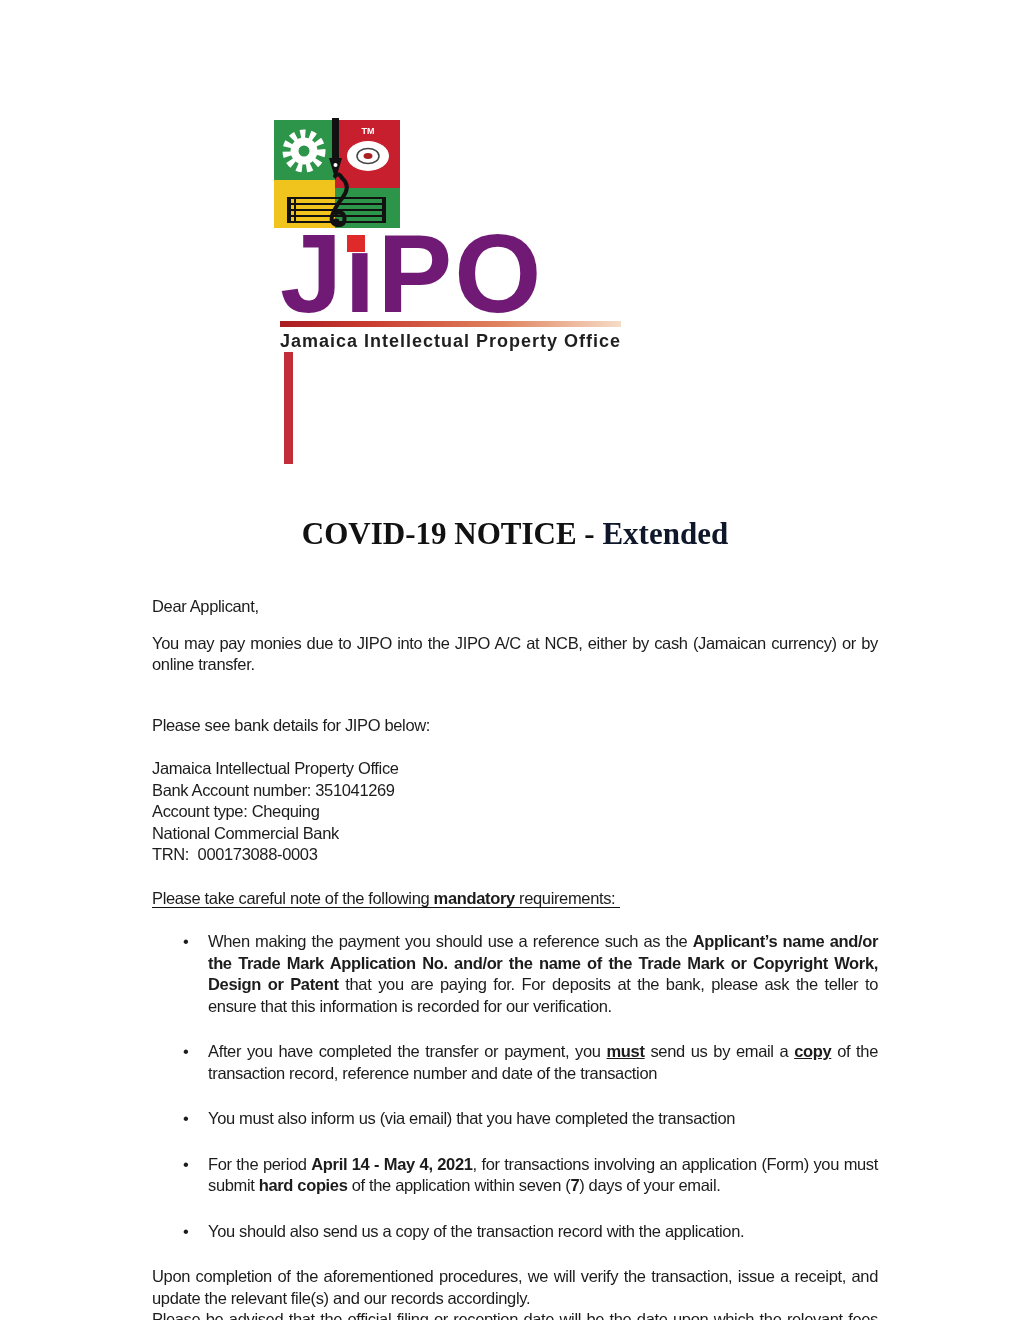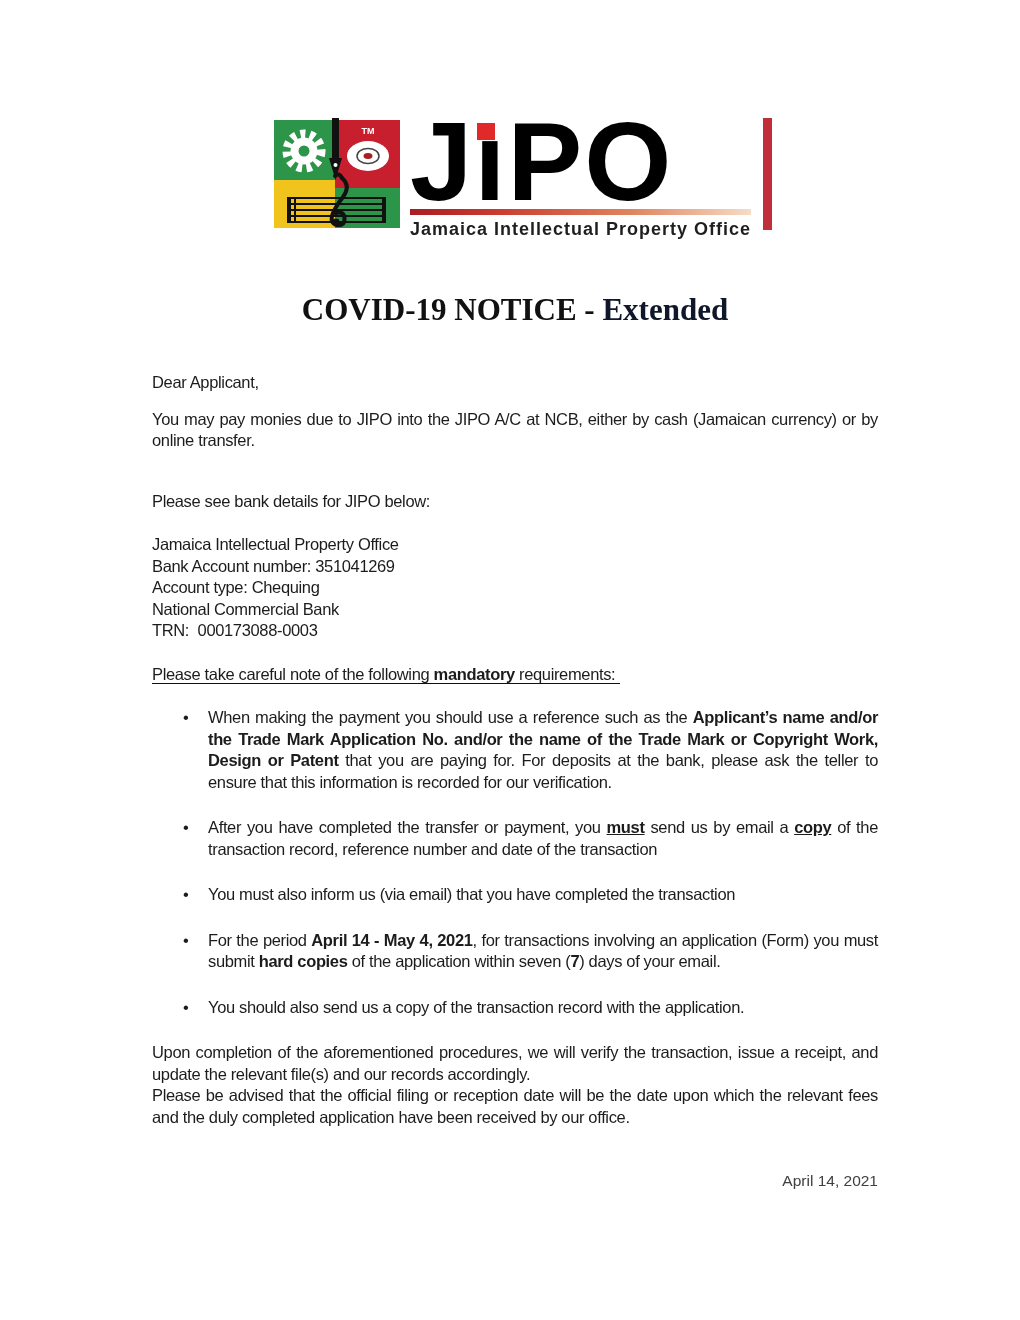--- a/index.html
+++ b/index.html
@@ -2,25 +2,25 @@
 <html><head>
 <meta charset="utf-8">
 <style>
   html,body{margin:0;padding:0;background:#ffffff;}
   body{width:1020px;height:1320px;overflow:hidden;
        font-family:"Liberation Sans",sans-serif;color:#1c1c1c;}
   .page{box-sizing:border-box;width:1020px;height:1320px;
         padding:118px 142px 0 152px;position:relative;}
 
   
-  .logo{width:486px;margin:0 auto;display:flex;align-items:flex-start;}
+  .logo{width:486px;margin:0 auto;display:flex;align-items:flex-start;flex-direction:column;}
   .emblem{width:130px;height:112px;flex:0 0 auto;}
   .wordmark{flex:1 1 auto;padding-left:8px;display:flex;flex-direction:column;}
   .brand-line{font-weight:bold;font-size:112px;line-height:0.78;
-              letter-spacing:2px;color:#000000;white-space:nowrap;}
+              letter-spacing:2px;color:#701a75;white-space:nowrap;}
   .i-wrap{position:relative;display:inline-block;}
   .i-dot{position:absolute;top:5px;left:3px;width:18px;height:17px;background:#e02a2a;}
   .brand-rule{height:6px;margin-top:4px;
       background:linear-gradient(to right,#a91c22,#c93a2e 25%,#e0845f 65%,#f6dcc6 100%);}
   .brand-tagline{font-weight:bold;font-size:18px;letter-spacing:1px;
                  color:#1f1f1f;margin-top:4px;white-space:nowrap;}
   .logo-redbar{width:9px;height:112px;background:#c22d3a;margin-left:12px;flex:0 0 auto;}
 
   
   .title{margin-top:52px;text-align:center;

